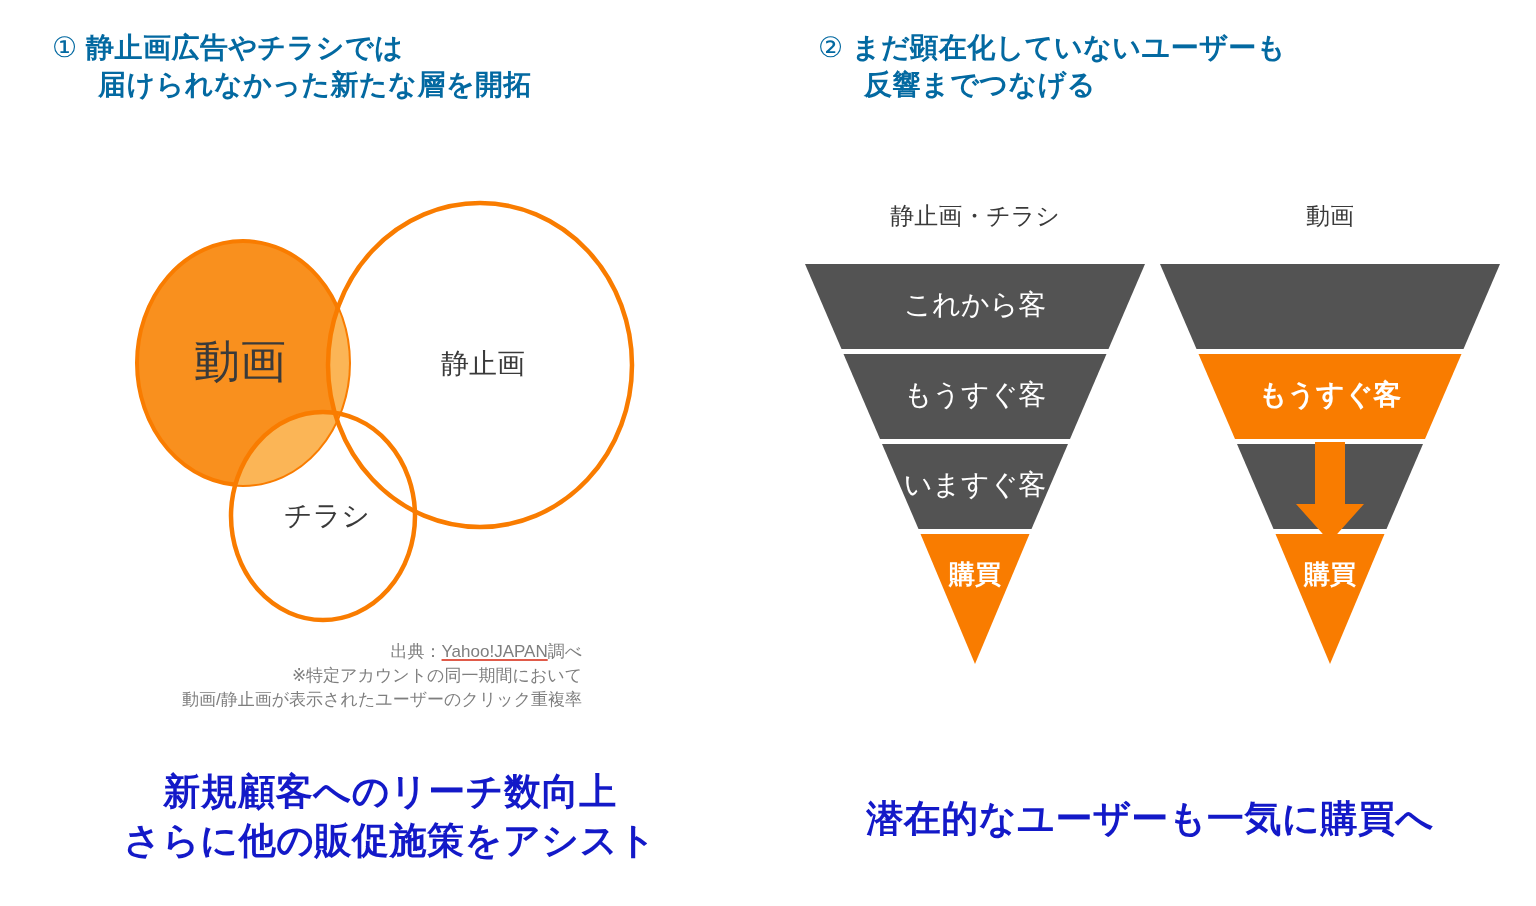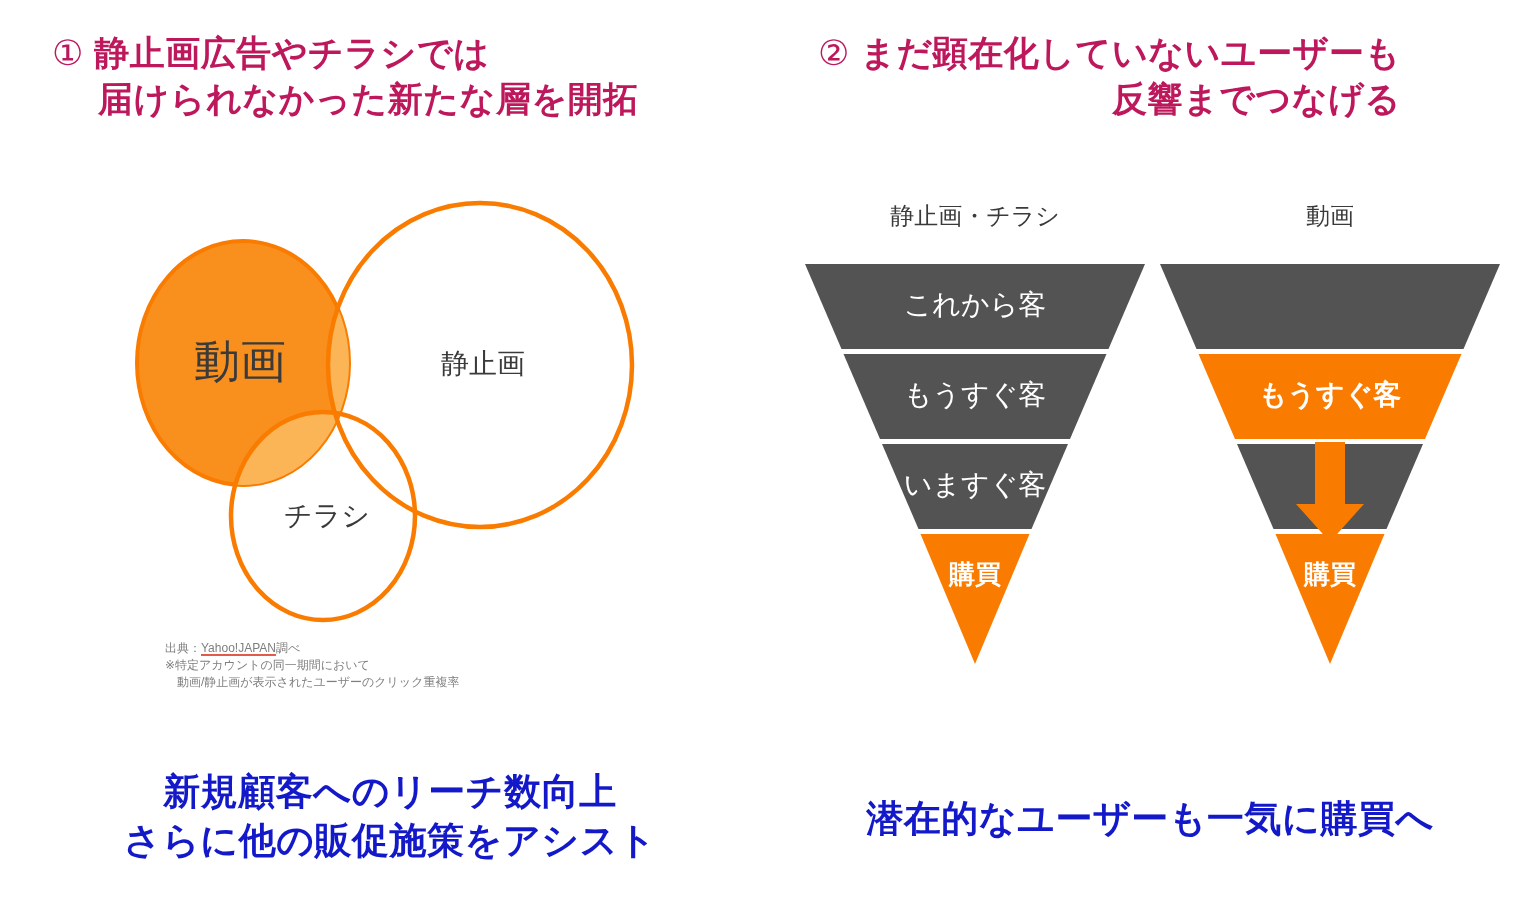--- a/index.html
+++ b/index.html
@@ -14,29 +14,29 @@
     position: relative;
     width: 1536px;
     height: 906px;
     background: #ffffff;
     overflow: hidden;
   }
 
   
   .heading {
     position: absolute;
-    color: #be185d;
+    color: #0369a1;
     font-weight: bold;
-    font-size: 35px;
+    font-size: 28px;
     line-height: 1.32;
     letter-spacing: 0.5px;
     white-space: pre;
   }
   #heading-left  { left: 52px;  top: 30px; }
-  #heading-right { left: 818px; top: 30px; text-align: right; }
+  #heading-right { left: 818px; top: 30px; }
 
   .heading .marker {
     font-weight: normal;
   }
 
   
   #venn-wrap {
     position: absolute;
     left: 120px;
     top: 170px;
@@ -53,23 +53,24 @@
   }
   .venn-label-big { font-size: 46px; }
   .venn-label-sm  { font-size: 28px; }
 
   
   #source-note {
     position: absolute;
     left: 165px;
     top: 640px;
     color: #7e7e7e;
-    font-size: 12px;
+    font-size: 17px;
     line-height: 1.42;
     white-space: pre;
+    text-align: right;
   }
   #source-note .spellmark {
     text-decoration: underline;
     text-decoration-color: #e05b4a;
     text-decoration-style: solid;
     text-decoration-thickness: 2px;
     text-underline-offset: 2px;
   }
 
   

